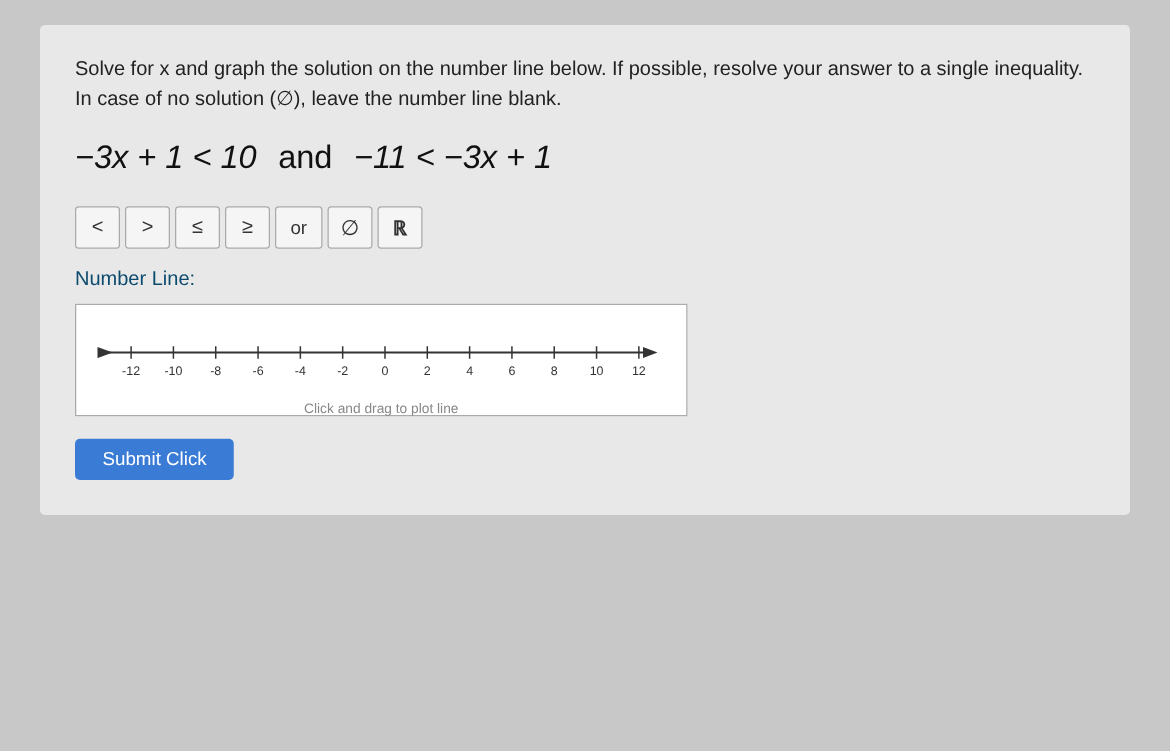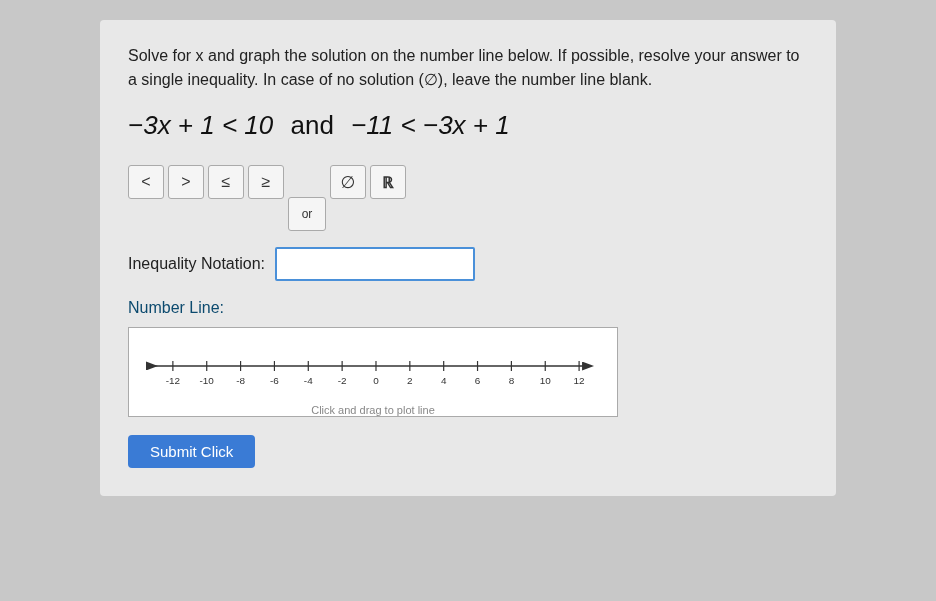--- a/index.html
+++ b/index.html
@@ -9,21 +9,21 @@
       font-family: Arial, sans-serif;
       width: 936px;
       min-height: 601px;
       display: flex;
       align-items: flex-start;
       justify-content: center;
     }
 
     .main-container {
       background-color: #e8e8e8;
-      width: 736px;
+      width: 872px;
       margin: 20px auto;
       padding: 24px 28px 28px 28px;
       border-radius: 4px;
     }
 
     .problem-text {
       font-size: 16px;
       color: #222;
       line-height: 1.5;
       margin-bottom: 18px;
@@ -81,23 +81,22 @@
       border-radius: 3px;
       font-size: 16px;
       cursor: pointer;
       display: flex;
       align-items: center;
       justify-content: center;
       color: #333;
     }
 
     .sym-btn.or-btn {
-      font-size: 12px;
+      font-size: 15px;
       width: 38px;
-      margin-top: 32px;
     }
 
     .sym-btn.empty-set {
       font-size: 17px;
     }
 
     .sym-btn.real-r {
       font-size: 16px;
       font-weight: bold;
     }
@@ -189,24 +188,20 @@
     <div class="symbol-buttons">
       <button class="sym-btn">&lt;</button>
       <button class="sym-btn">&gt;</button>
       <button class="sym-btn">≤</button>
       <button class="sym-btn">≥</button>
       <button class="sym-btn or-btn">or</button>
       <button class="sym-btn empty-set">∅</button>
       <button class="sym-btn real-r">ℝ</button>
     </div>
 
-    <div class="inequality-notation">
-      <span class="inequality-label">Inequality Notation:</span>
-      <input class="inequality-input" type="text" style="">
-    </div>
 
     <div class="number-line-section">
       <div class="number-line-label">Number Line:</div>
       <div class="number-line-container">
         <svg class="number-line-svg" viewBox="0 0 458 60" xmlns="http://www.w3.org/2000/svg">
 
           <defs>
             <marker id="arrow-right" markerWidth="8" markerHeight="8" refX="6" refY="3" orient="auto">
               <path d="M0,0 L0,6 L8,3 z" fill="#333"></path>
             </marker>

